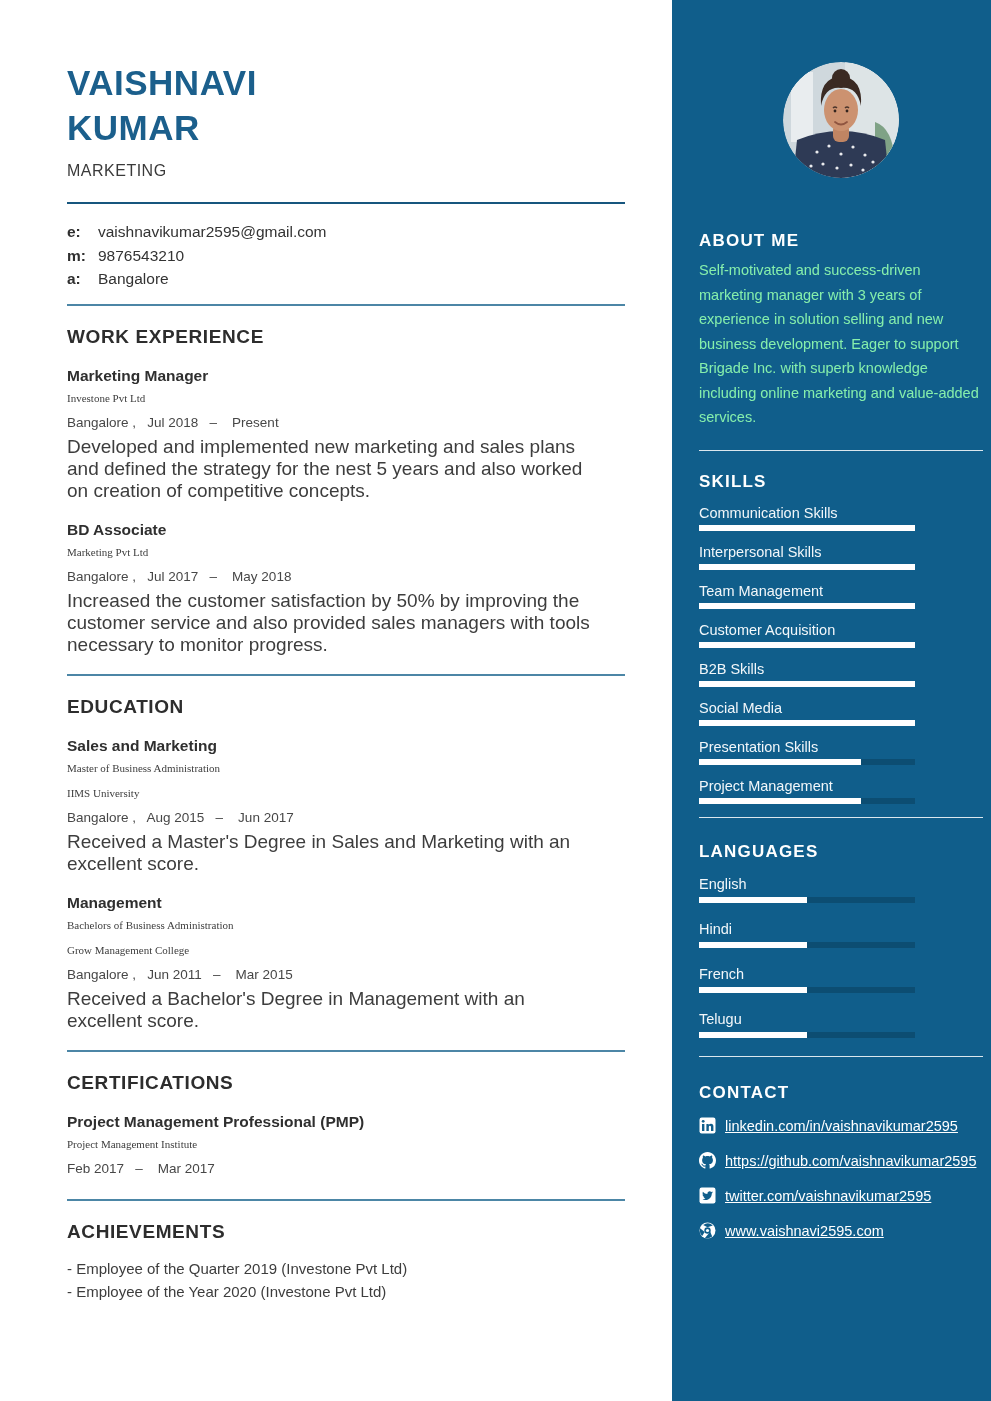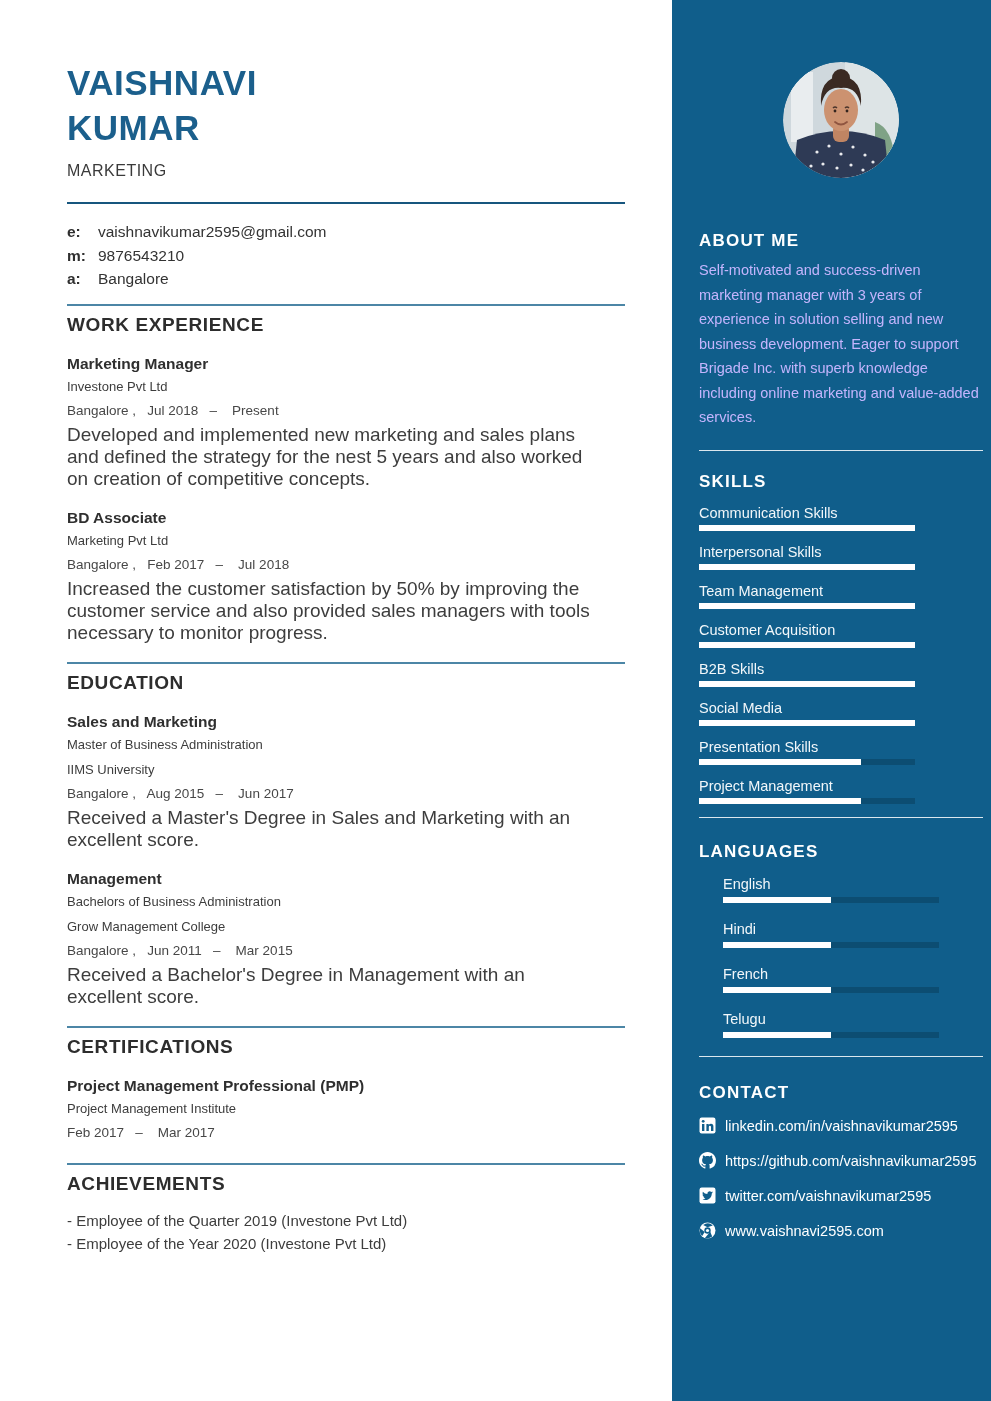--- a/index.html
+++ b/index.html
@@ -12,58 +12,58 @@
   .name { color:#1B5F8C; font-size:35px; font-weight:bold; line-height:45px; letter-spacing:0.5px; margin-top:60px; }
   .role-subtitle { color:#3A3A3A; font-size:16px; margin-top:12px; letter-spacing:0.5px; }
   .hr-dark { border:none; border-top:2.5px solid #17567E; margin-top:22px; width:558px; }
   .hr-steel { border:none; border-top:2px solid #4C86A6; width:558px; }
 
   .contact-block { margin-top:16px; }
   .contact-row { display:flex; font-size:15.5px; color:#333; line-height:23.5px; }
   .contact-row .lbl { font-weight:bold; width:31px; color:#2F2F2F; }
   .contact-block + .hr-steel { margin-top:13px; }
 
-  .section-title { color:#2D2D2D; font-size:19px; font-weight:bold; letter-spacing:0.6px; margin-top:8px; }
+  .section-title { color:#2D2D2D; font-size:19px; font-weight:bold; letter-spacing:0.6px; margin-top:20px; }
 
   .entry { margin-top:17px; }
   .entry .e-title { font-size:15.5px; font-weight:bold; color:#2F2F2F; line-height:21px; }
-  .entry .e-line { font-size:13px; color:#3D3D3D; line-height:25px; }
+  .entry .e-line { font-size:11px; color:#3D3D3D; line-height:25px;font-family:Liberation Serif, serif; }
   .entry .e-meta { font-size:13.5px; color:#474747; line-height:24px; white-space:pre-wrap; }
   .entry .e-desc { font-size:19px; color:#3D3D3D; line-height:22px; max-width:537px; margin-top:1px; }
   .section-gap { margin-top:18px; }
 
   .achv { font-size:15px; color:#3D3D3D; line-height:23px; margin-top:14px; }
 
   
   .panel { position:absolute; left:672px; top:0; width:332px; height:1401px; background:#105E8B;
            padding:0 21px 0 27px; color:#fff; }
   .panel-edge { position:absolute; right:0; top:0; width:5px; height:1401px; background:#134C6E; }
 
   .avatar-wrap { width:116px; height:116px; border-radius:50%; overflow:hidden; margin:62px auto 0 auto; }
   .panel-title { font-size:17px; font-weight:bold; letter-spacing:1.2px; color:#ffffff; }
   .about-title { margin-top:53px; }
-  .about-text { font-size:14.5px; line-height:24.5px; color:#c4b5fd; margin-top:7px; }
+  .about-text { font-size:14.5px; line-height:24.5px; color:#86efac; margin-top:7px; }
   .panel-hr { border:none; border-top:1px solid rgba(255,255,255,0.85); margin-top:20px; }
 
   .skills-title { margin-top:21px; }
   .skill-list { margin-top:13px; }
   .skill-item { margin-bottom:13px; }
   .skill-item .s-label { font-size:14.5px; color:#F2F7FA; margin-bottom:4px; }
   .bar { width:216px; height:6px; background:#0C4D72; }
   .bar-fill { height:100%; background:#ffffff; }
 
   .lang-title { margin-top:24px; }
-  .lang-list { margin-top:14px;margin-left:24px; }
+  .lang-list { margin-top:14px; }
   .lang-item { margin-bottom:18px; }
   .lang-item .s-label { font-size:14.5px; color:#F2F7FA; margin-bottom:5px; }
 
   .contact-title { margin-top:26px; }
   .plinks { margin-top:12px; }
   .plink { display:flex; align-items:center; gap:9px; margin-bottom:13px; }
-  .plink .txt { font-size:14.5px; line-height:22px; color:#ffffff; word-break:break-all; max-width:256px; }
+  .plink .txt { font-size:14.5px; line-height:22px; color:#ffffff; word-break:break-all; max-width:256px;text-decoration:underline; }
   .picon { flex:0 0 auto; width:17px; height:17px; display:block; }
 </style>
 </head>
 <body>
 
 <div class="left-col">
 
   <div class="name">
     <div>VAISHNAVI</div>
     <div>KUMAR</div>
@@ -94,21 +94,21 @@
   <div class="entry">
     <div class="e-title">Marketing Manager</div>
     <div class="e-line">Investone Pvt Ltd</div>
     <div class="e-meta">Bangalore ,   Jul 2018   –    Present</div>
     <div class="e-desc">Developed and implemented new marketing and sales plans and defined the strategy for the nest 5 years and also worked on creation of competitive concepts.</div>
   </div>
 
   <div class="entry">
     <div class="e-title">BD Associate</div>
     <div class="e-line">Marketing Pvt Ltd</div>
-    <div class="e-meta">Bangalore ,   Feb 2017   –    Jul 2018</div>
+    <div class="e-meta">Bangalore ,   Jul 2017   –    May 2018</div>
     <div class="e-desc">Increased the customer satisfaction by 50% by improving the customer service and also provided sales managers with tools necessary to monitor progress.</div>
   </div>
 
   <hr class="hr-steel section-gap">
 
   <div class="section-title">EDUCATION</div>
 
   <div class="entry">
     <div class="e-title">Sales and Marketing</div>
     <div class="e-line">Master of Business Administration</div>

